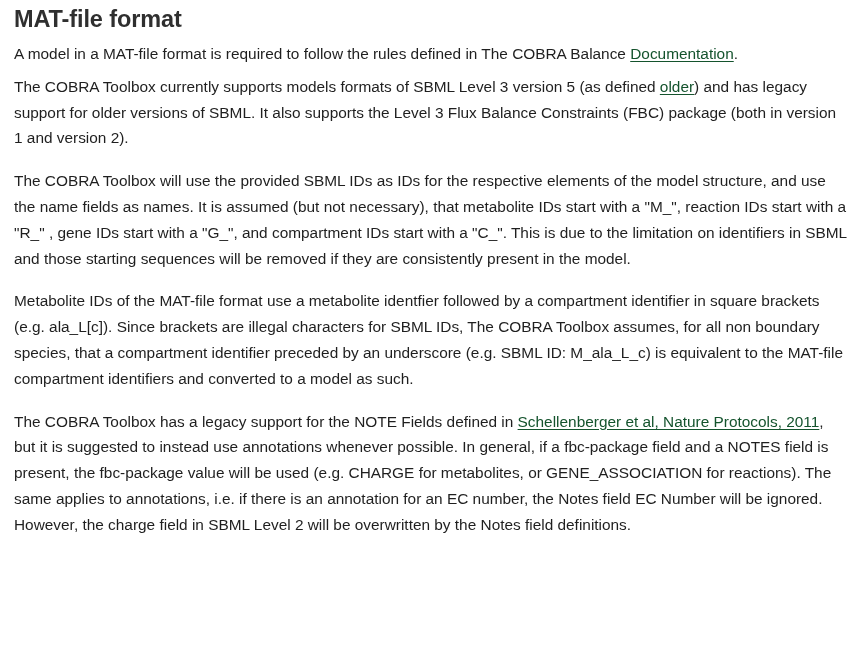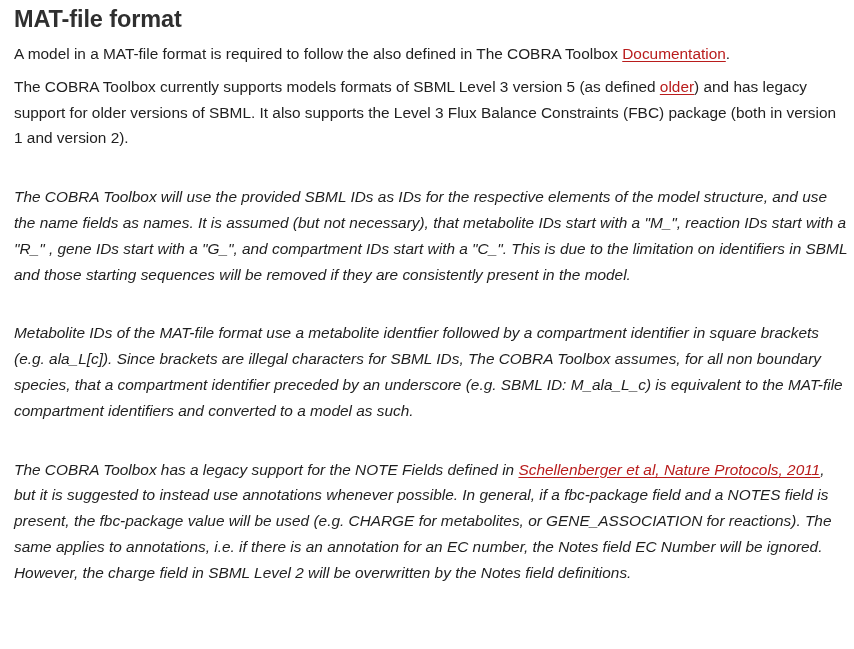--- a/index.html
+++ b/index.html
@@ -42,38 +42,37 @@
     line-height: 25.8px;
     color: #1f1f1f;
     margin: 0;
     padding: 0;
     text-align: left;
   }
   p.after-heading {
     margin-top: 7px;
   }
   p.para-gap {
-    margin-top: 33px;
-    font-style: italic;
+    margin-top: 17px;
   }
   a.doc-link {
-    color: #b91c1c;
+    color: #14532d;
     text-decoration: underline;
     text-decoration-thickness: 1px;
     text-underline-offset: 1.5px;
     cursor: pointer;
   }
 </style>
 </head>
 <body>
 
 <div class="doc">
   <div>
     <h2 class="section-heading first-heading">MAT-file format</h2>
-    <p class="body-text after-heading"><span>A model in a MAT-file format is required to follow the also defined in The COBRA Toolbox </span><a class="doc-link">Documentation</a><span>.</span></p>
+    <p class="body-text after-heading"><span>A model in a MAT-file format is required to follow the rules defined in The COBRA Balance </span><a class="doc-link">Documentation</a><span>.</span></p>
   </div>
 
   <div>
     <p class="body-text after-heading"><span>The COBRA Toolbox currently supports models formats of SBML Level 3 version 5 (as defined </span><a class="doc-link">older</a><span>) and has legacy support for older versions of SBML. It also supports the Level 3 Flux Balance Constraints (FBC) package (both in version 1 and version 2).</span></p>
     <p class="body-text para-gap"><span>The COBRA Toolbox will use the provided SBML IDs as IDs for the respective elements of the model structure, and use the name fields as names. It is assumed (but not necessary), that metabolite IDs start with a "M_", reaction IDs start with a "R_" , gene IDs start with a "G_", and compartment IDs start with a "C_". This is due to the limitation on identifiers in SBML and those starting sequences will be removed if they are consistently present in the model.</span></p>
     <p class="body-text para-gap"><span>Metabolite IDs of the MAT-file format use a metabolite identfier followed by a compartment identifier in square brackets (e.g. ala_L[c]). Since brackets are illegal characters for SBML IDs, The COBRA Toolbox assumes, for all non boundary species, that a compartment identifier preceded by an underscore (e.g. SBML ID: M_ala_L_c) is equivalent to the MAT-file compartment identifiers and converted to a model as such.</span></p>
     <p class="body-text para-gap"><span>The COBRA Toolbox has a legacy support for the NOTE Fields defined in </span><a class="doc-link">Schellenberger et al, Nature Protocols, 2011</a><span>, but it is suggested to instead use annotations whenever possible. In general, if a fbc-package field and a NOTES field is present, the fbc-package value will be used (e.g. CHARGE for metabolites, or GENE_ASSOCIATION for reactions). The same applies to annotations, i.e. if there is an annotation for an EC number, the Notes field EC Number will be ignored. However, the charge field in SBML Level 2 will be overwritten by the Notes field definitions.</span></p>
   </div>
 </div>
 

